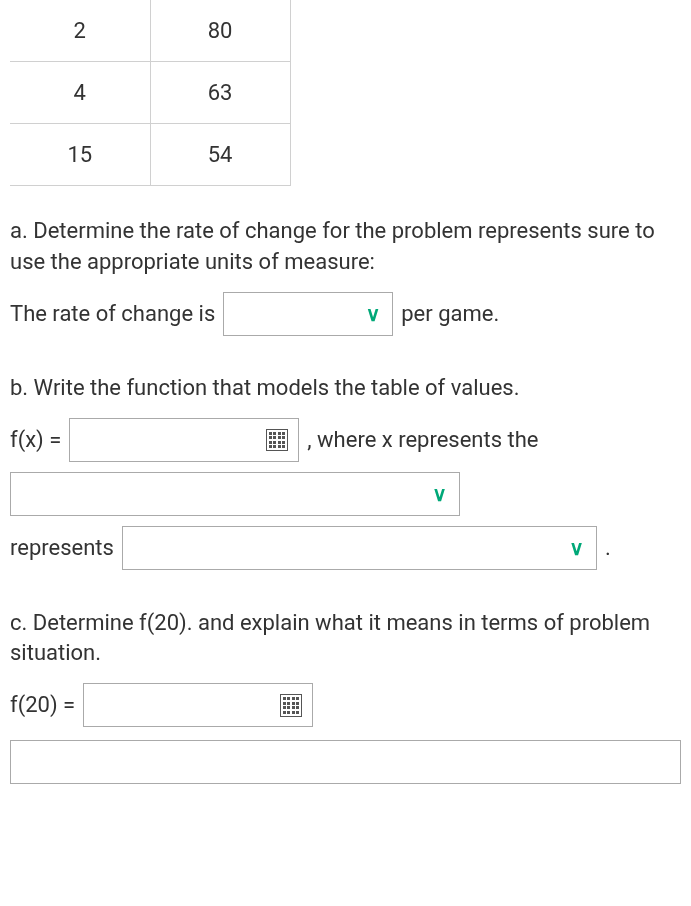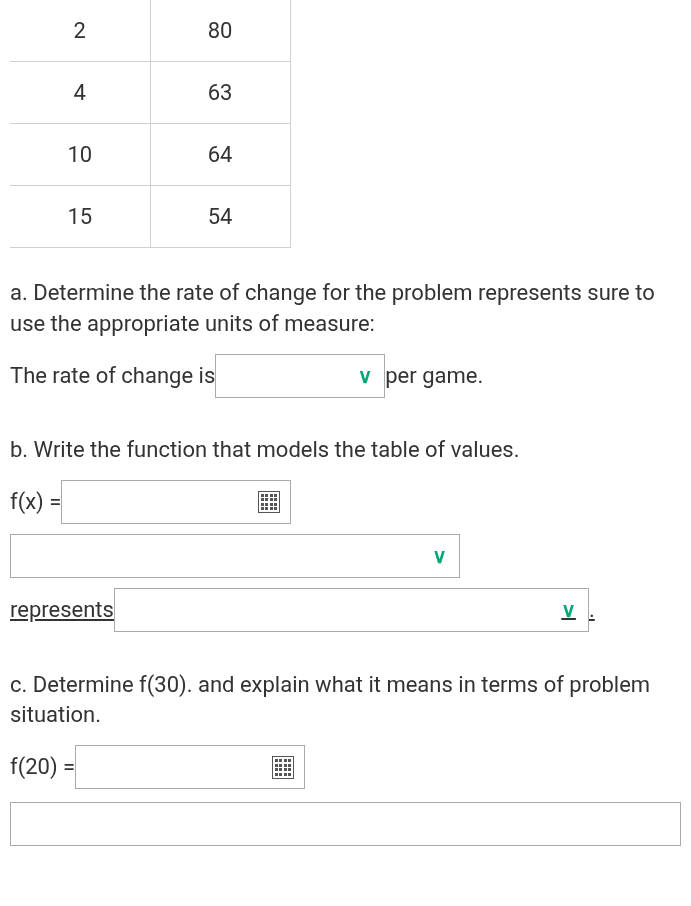--- a/index.html
+++ b/index.html
@@ -37,20 +37,21 @@
       margin-bottom: 35px;
     }
     .question-text {
       line-height: 1.4;
       margin-bottom: 12px;
     }
     .answer-line {
       display: flex;
       align-items: center;
       flex-wrap: wrap;
+      gap: 8px;
       line-height: 2.2;
     }
     .dropdown {
       display: inline-flex;
       align-items: center;
       justify-content: flex-end;
       border: 1px solid #aaa;
       height: 44px;
       padding: 0 12px;
       background: #fff;
@@ -115,24 +116,20 @@
   <tbody>
       <tr>
     <td>2</td>
     <td>80</td>
   </tr>
   <tr>
     <td>4</td>
     <td>63</td>
   </tr>
   <tr>
-    <td>10</td>
-    <td>64</td>
-  </tr>
-  <tr>
     <td>15</td>
     <td>54</td>
   </tr>
 </tbody>
   </table>
 
 <div class="section">
   <p class="question-text">a. Determine the rate of change for the problem represents sure to use the appropriate units of measure:</p>
   <div class="answer-line">
     <span class="inline-text">The rate of change is</span>
@@ -160,37 +157,38 @@
         <span></span>
           <span></span>
           <span></span>
           <span></span>
         <span></span>
           <span></span>
           <span></span>
           <span></span>
       </span>
     </div>
+    <span class="inline-text">, where x represents the</span>
   </div>
   <div class="answer-line" style="margin-top:8px;">
     <div class="dropdown dropdown-lg">
       <span class="chevron">∨</span>
     </div>
   </div>
-  <div class="answer-line" style="margin-top:8px;text-decoration:underline;">
+  <div class="answer-line" style="margin-top:8px;">
     <span class="inline-text">represents</span>
     <div class="dropdown dropdown-xl">
       <span class="chevron">∨</span>
     </div>
     <span class="inline-text">.</span>
   </div>
 </div>
 
 <div class="section">
-  <p class="question-text">c. Determine f(30). and explain what it means in terms of problem situation.</p>
+  <p class="question-text">c. Determine f(20). and explain what it means in terms of problem situation.</p>
   <div class="answer-line">
     <span class="inline-text">f(20) =</span>
     <div class="input-box">
       <span class="keypad-icon">
         <span></span>
           <span></span>
           <span></span>
           <span></span>
         <span></span>
           <span></span>

